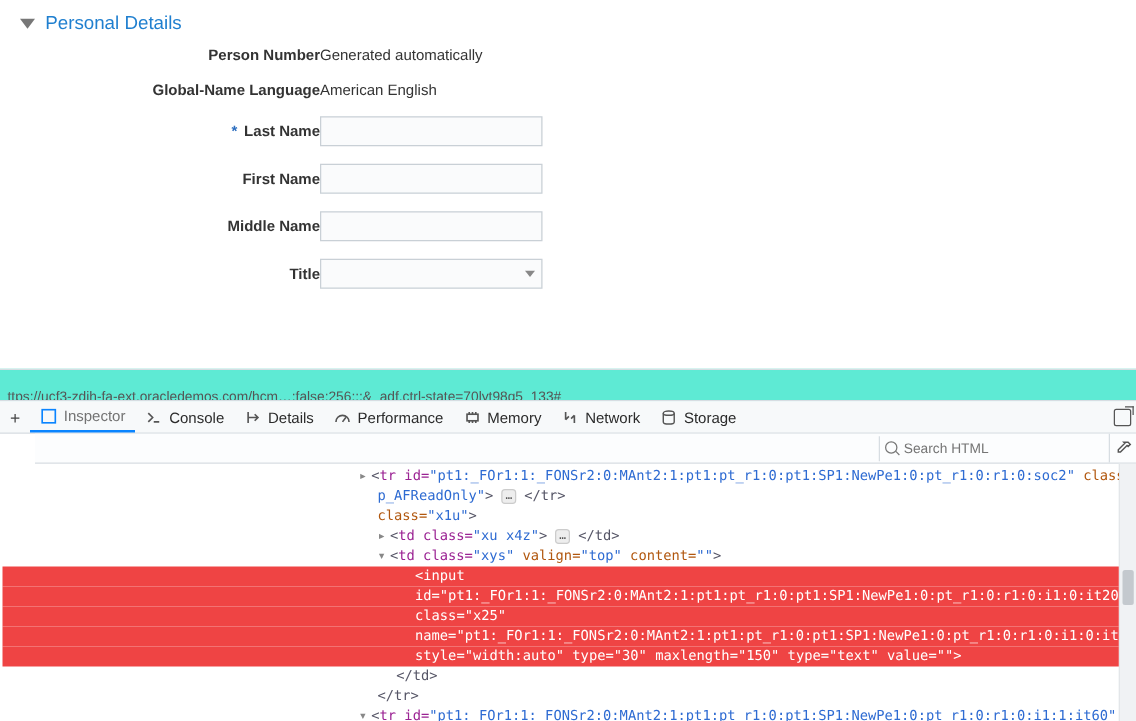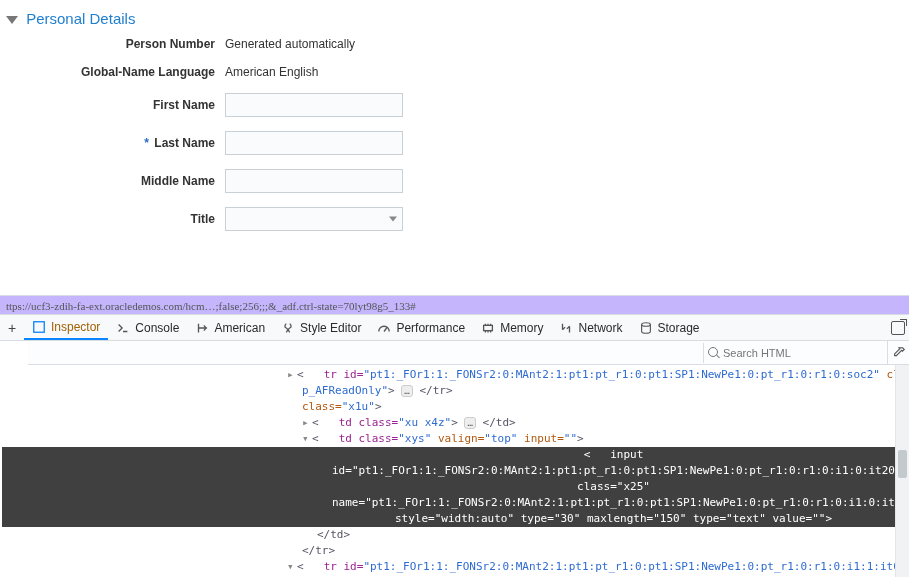--- a/index.html
+++ b/index.html
@@ -12,41 +12,40 @@
     height: 577px;
     overflow: hidden;
     position: relative;
   }
   
   .top-pane { padding: 8px 0 0 0; height: 295px; overflow: hidden; }
   .section-title {
     color: #1f7fcf;
     font-size: 15px;
     font-weight: normal;
-    padding: 2px 0 10px 6px;
+    padding: 2px 0 10px 16px;
   }
   .caret-down {
     display: inline-block;
     width: 0; height: 0;
     border-left: 6px solid transparent;
     border-right: 6px solid transparent;
     border-top: 8px solid #777;
     margin-right: 4px;
     position: relative;
     top: 0px;
   }
   .form-row {
     display: flex;
     align-items: center;
     margin-bottom: 14px;
   }
   .form-label {
-    width: 225px;
+    width: 256px;
     text-align: right;
-    padding-right: 10px;
     color: #333;
     font-weight: bold;
     font-size: 12px;
   }
   .form-value {
     color: #333;
     font-size: 12px;
     text-align: right;
   }
   .text-input {
@@ -71,30 +70,29 @@
     border-right: 4px solid transparent;
     border-top: 5px solid #888;
     pointer-events: none;
   }
   .req-star { color: #2b6dbf; margin-right: 2px; }
 
   
   .url-strip {
     border-top: 1px solid #d7dde2;
     border-bottom: 1px solid #d7dde2;
-    background: #c4b5fd;
+    background: #5eead4;
     height: 20px;
     line-height: 20px;
     font-size: 11px;
     color: #555;
-    padding: 0 6px;
+    padding: 12px 6px;
     white-space: nowrap;
     overflow: hidden;
     text-overflow: ellipsis;
-    font-family: Liberation Serif, serif;
   }
 
   
   .devtools-tabs {
     display: flex;
     align-items: center;
     background: #f7f9fa;
     border-bottom: 1px solid #d7dde2;
     height: 26px;
     font-size: 12px;
@@ -103,21 +101,21 @@
     display: flex;
     align-items: center;
     gap: 5px;
     padding: 0 8px;
     height: 100%;
     color: #2b2b2b;
     cursor: pointer;
   }
   .dev-tab.newtab { width: 24px; justify-content: center; font-size: 14px; color: #444; }
   .dev-tab.active {
-    color: #a16207;
+    color: #737373;
     border-bottom: 2px solid #0a84ff;
   }
   .dev-tab svg { width: 14px; height: 14px; }
   .dev-right {
     margin-left: auto;
     display: flex;
     align-items: center;
     padding-right: 4px;
   }
   .dev-popbox {
@@ -213,24 +211,24 @@
     position: absolute;
     left: 2px; right: 2px;
     top: 85px; height: 28px;
     background: #c4c9ce;
     border-radius: 2px;
   }
   .row { padding-left: 285px; }
   .row.d1 { padding-left: 300px; }
   .row.d2 { padding-left: 315px; }
   .row.d3 { padding-left: 330px; }
-  .sel { background: #404040; color: #fff; text-align: center; }
+  .sel { background: #ef4444; color: #fff; }
   .sel .tag, .sel .an, .sel .av, .sel .punct { color: #fff !important; }
   .tw { display: inline-block; width: 10px; color: #888; cursor: pointer; }
-  .tag { color: #9b2393; margin-left: 20px; }
+  .tag { color: #9b2393; }
   .an { color: #b1570e; }
   .av { color: #2e6bd2; }
   .punct { color: #556; }
   .ell { background:#eee; border:1px solid #ccc; border-radius:3px; padding:0 2px; font-size:9px; display:inline-block; line-height:10px; vertical-align:middle; color:#555;}
 </style>
 </head>
 <body>
 
 <div class="top-pane">
   <div class="section-title">
@@ -242,29 +240,29 @@
     <div class="form-label">Person Number</div>
     <div class="form-value">Generated automatically</div>
   </div>
 
   <div class="form-row">
     <div class="form-label">Global-Name Language</div>
     <div class="form-value">American English</div>
   </div>
 
   <div class="form-row">
-    <div class="form-label">First Name</div>
-    <input class="text-input" type="text" style="">
-  </div>
-
-  <div class="form-row">
     <div class="form-label">
       <span class="req-star">*</span>
       <span>Last Name</span>
     </div>
+    <input class="text-input" type="text" style="">
+  </div>
+
+  <div class="form-row">
+    <div class="form-label">First Name</div>
     <input class="text-input" type="text" style="">
   </div>
 
   <div class="form-row">
     <div class="form-label">Middle Name</div>
     <input class="text-input" type="text" style="">
   </div>
 
   <div class="form-row">
     <div class="form-label">Title</div>
@@ -289,27 +287,21 @@
   <div class="dev-tab">
     <svg viewBox="0 0 16 16">
         <path d="M3 4l4 4-4 4M8 12h5" fill="none" stroke="#555" stroke-width="1.5"></path>
       </svg>
     <span>Console</span>
   </div>
   <div class="dev-tab">
     <svg viewBox="0 0 16 16">
         <path d="M4 3v10M4 8h8M10 5l3 3-3 3" fill="none" stroke="#555" stroke-width="1.5"></path>
       </svg>
-    <span>American</span>
-  </div>
-  <div class="dev-tab">
-    <svg viewBox="0 0 16 16">
-        <path d="M6 3c-2 2-2 4 0 5s2 3 0 5M10 3c2 2 2 4 0 5s-2 3 0 5" fill="none" stroke="#555" stroke-width="1.5"></path>
-      </svg>
-    <span>Style Editor</span>
+    <span>Details</span>
   </div>
   <div class="dev-tab">
     <svg viewBox="0 0 16 16">
         <path d="M2 12a6 6 0 0 1 12 0M8 12l3-4" fill="none" stroke="#555" stroke-width="1.5"></path>
       </svg>
     <span>Performance</span>
   </div>
   <div class="dev-tab">
     <svg viewBox="0 0 16 16">
         <rect x="3" y="5" width="10" height="6" fill="none" stroke="#555" stroke-width="1.5"></rect>
@@ -361,21 +353,21 @@
 
     <div class="row d1">
       <span class="an">class=</span><span class="av">"x1u"</span><span class="punct">&gt;</span>
     </div>
 
     <div class="row d1">
       <span class="tw">▸</span><span class="punct">&lt;</span><span class="tag">td class=</span><span class="av">"xu x4z"</span><span class="punct">&gt;</span> <span class="ell">…</span> <span class="punct">&lt;/td&gt;</span>
     </div>
 
     <div class="row d1">
-      <span class="tw">▾</span><span class="punct">&lt;</span><span class="tag">td class=</span><span class="av">"xys"</span> <span class="an">valign=</span><span class="av">"top"</span> <span class="an">input=</span><span class="av">""</span><span class="punct">&gt;</span>
+      <span class="tw">▾</span><span class="punct">&lt;</span><span class="tag">td class=</span><span class="av">"xys"</span> <span class="an">valign=</span><span class="av">"top"</span> <span class="an">content=</span><span class="av">""</span><span class="punct">&gt;</span>
     </div>
 
     <div class="row d3 sel">
       <span class="punct">&lt;</span><span class="tag">input</span>
     </div>
     <div class="row d3 sel">
       <span class="an">id=</span><span class="av">"pt1:_FOr1:1:_FONSr2:0:MAnt2:1:pt1:pt_r1:0:pt1:SP1:NewPe1:0:pt_r1:0:r1:0:i1:0:it20::content"</span>
     </div>
     <div class="row d3 sel">
       <span class="an">class=</span><span class="av">"x25"</span>

